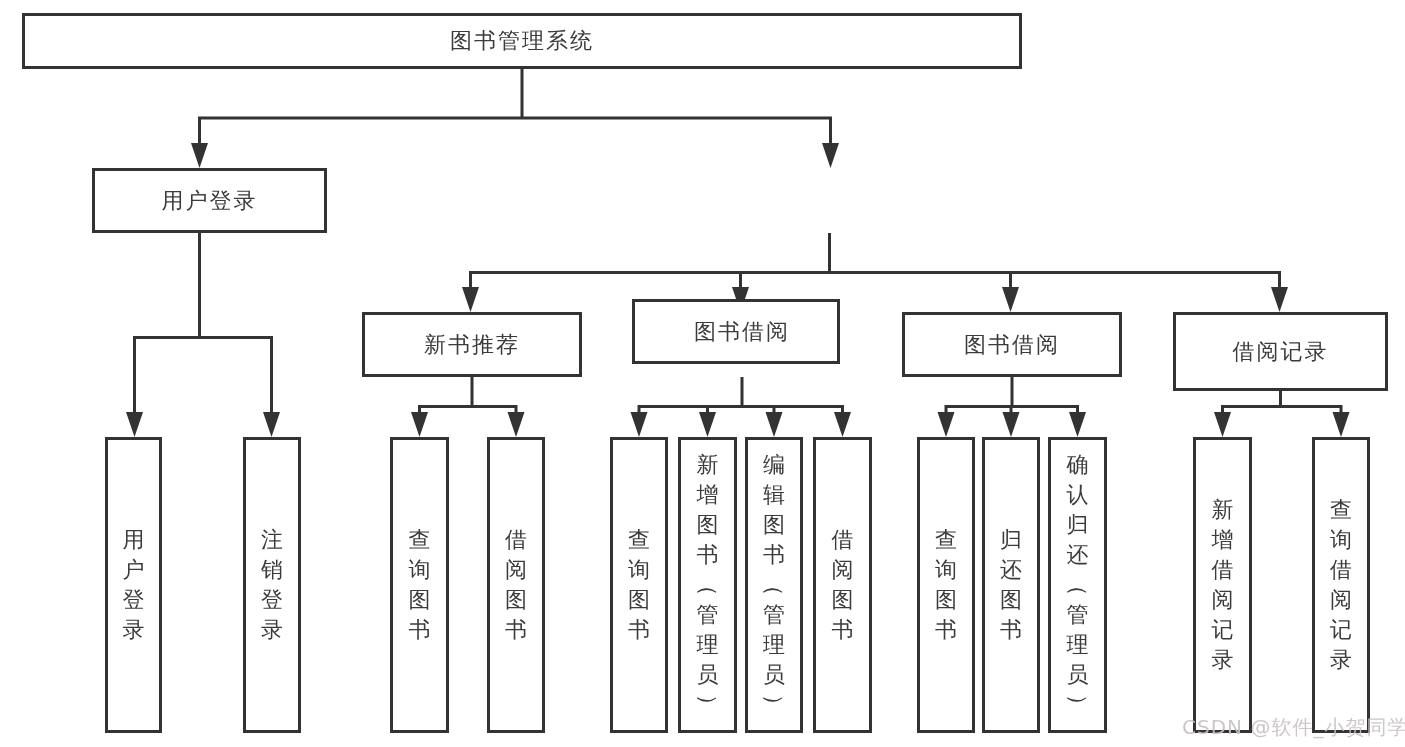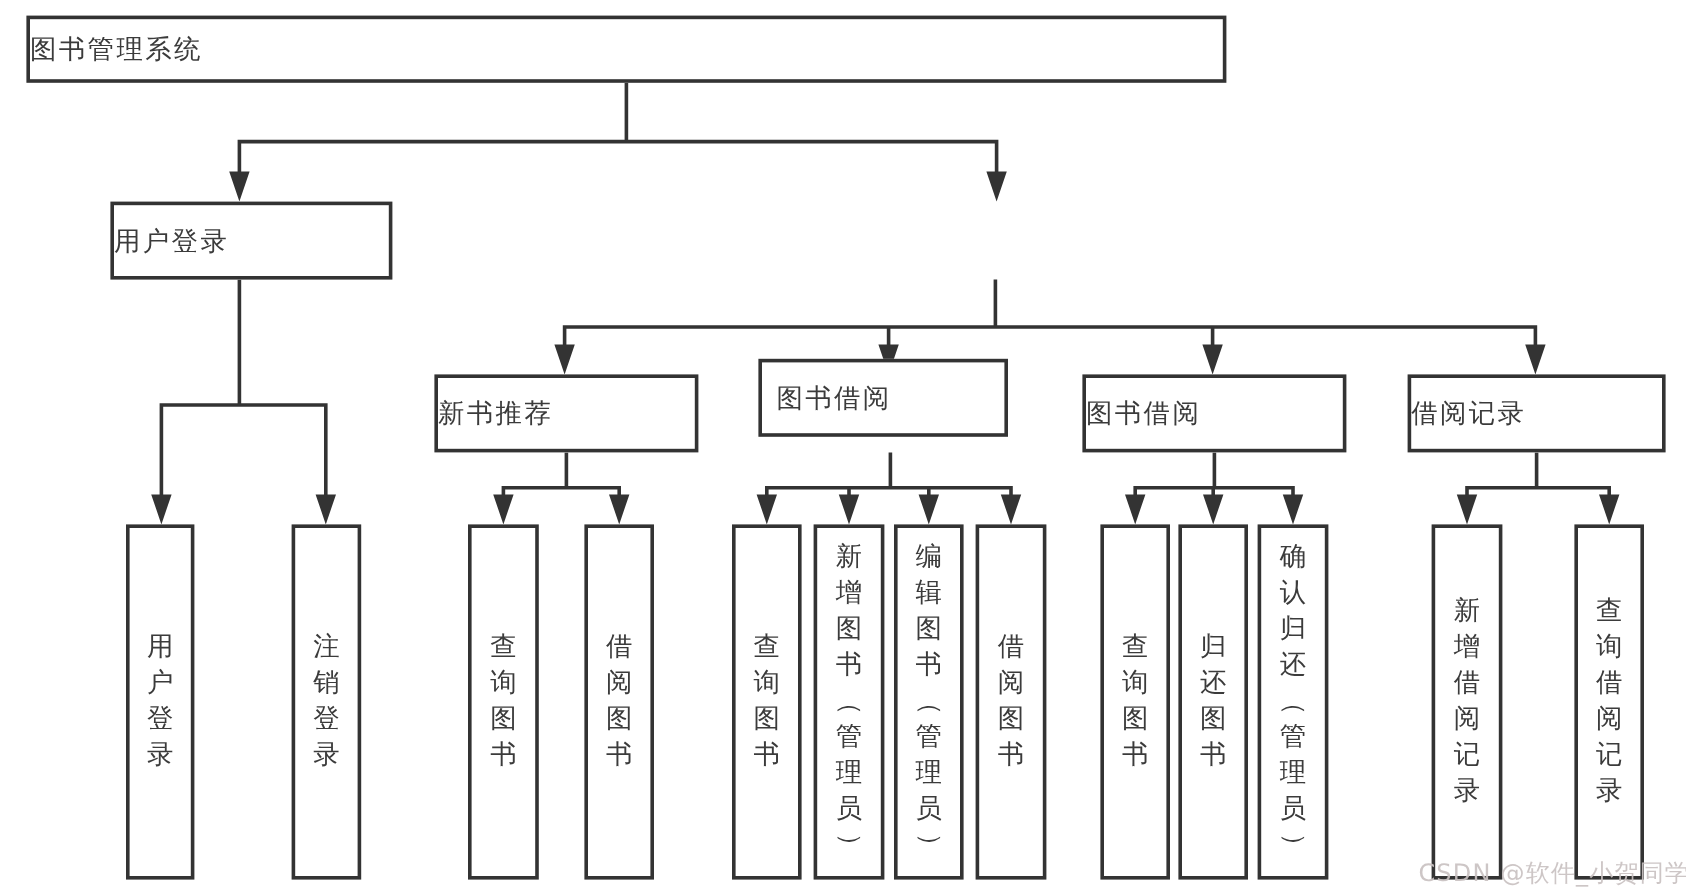--- a/index.html
+++ b/index.html
@@ -4,38 +4,38 @@
 <style>
   html,body { margin:0; padding:0; background:#ffffff; }
   .stage {
     position:relative; width:1405px; height:747px; background:#ffffff;
     font-family:"DejaVu Sans","Liberation Sans",sans-serif; overflow:hidden;
   }
   svg.wires { position:absolute; left:0; top:0; z-index:1; }
   .box {
     position:absolute; box-sizing:border-box; background:#ffffff;
     border:3px solid #333333; color:#3b3b3b; z-index:2;
-    display:flex; align-items:center; 
+    display:flex; align-items:center; justify-content:center;
   }
   .hlabel { font-size:22px; letter-spacing:2px; white-space:nowrap; }
   .vtext {
     display:flex; flex-direction:column; align-items:center; justify-content:center;
     width:100%; height:100%; font-size:22px; line-height:30px; color:#3b3b3b;
   }
   .vtext span { display:block; height:30px; }
   .vtext span.rot { transform:rotate(90deg); }
 
   
   .n-root  { left:22px;   top:13px;  width:1000px; height:56px; }
   .n-l2-0  { left:92px;   top:168px; width:235px;  height:65px; }
   .n-l2-1  { left:712px;  top:168px; width:235px;  height:65px; }
   .n-l3-0  { left:362px;  top:312px; width:220px;  height:65px; }
   .n-l3-1  { left:632px;  top:299px; width:208px;  height:65px;padding-left:12px; }
   .n-l3-2  { left:902px;  top:312px; width:220px;  height:65px; }
-  .n-l3-3  { left:1173px; top:312px; width:215px;  height:65px; }
+  .n-l3-3  { left:1173px; top:312px; width:215px;  height:79px; }
   .leaf    { top:437px; height:296px; }
   .n-lf-0  { left:105px;  width:57px; }
   .n-lf-1  { left:243px;  width:58px; }
   .n-lf-2  { left:390px;  width:59px; }
   .n-lf-3  { left:487px;  width:58px; }
   .n-lf-4  { left:610px;  width:58px; }
   .n-lf-5  { left:678px;  width:59px; }
   .n-lf-6  { left:745px;  width:58px; }
   .n-lf-7  { left:813px;  width:59px; }
   .n-lf-8  { left:917px;  width:58px; }

